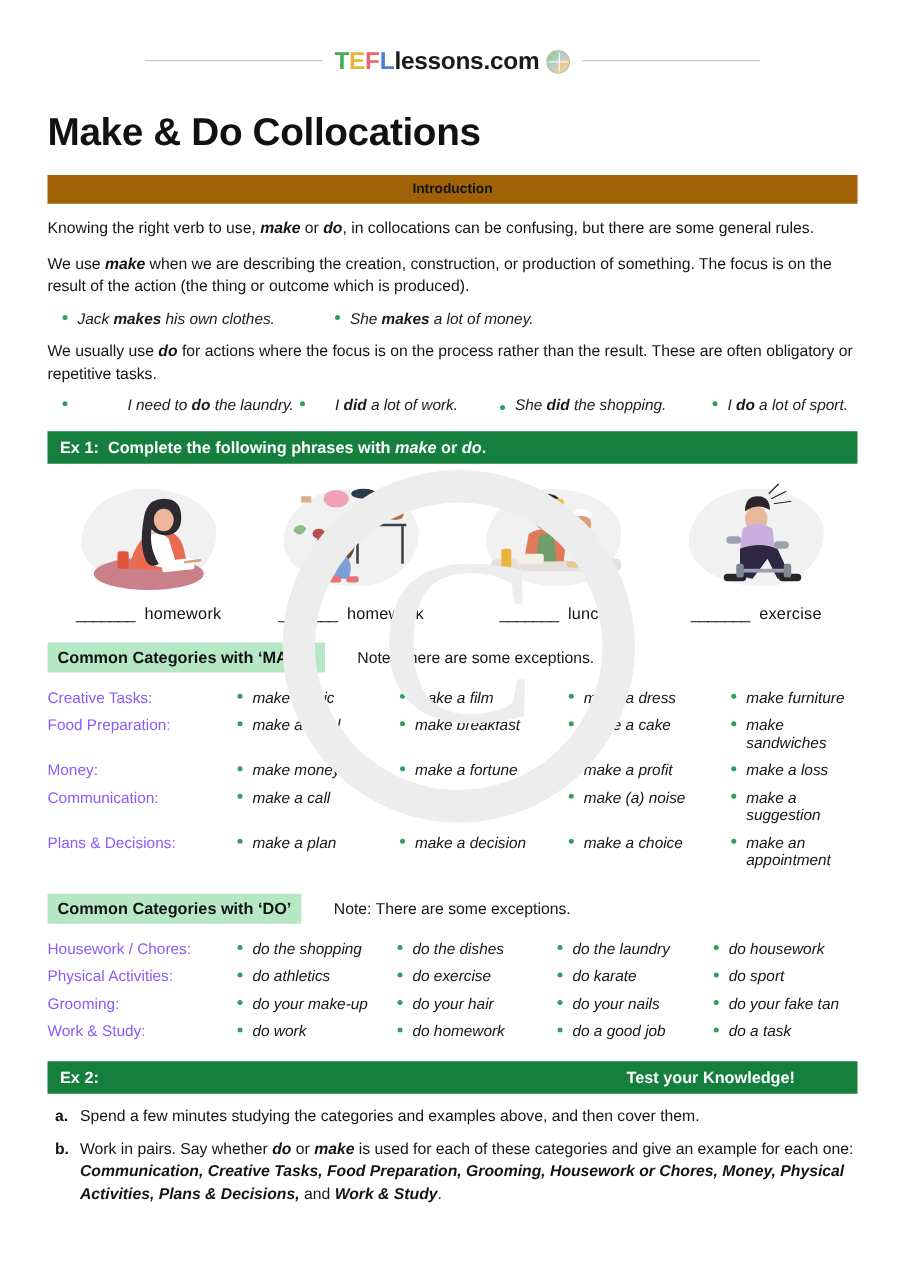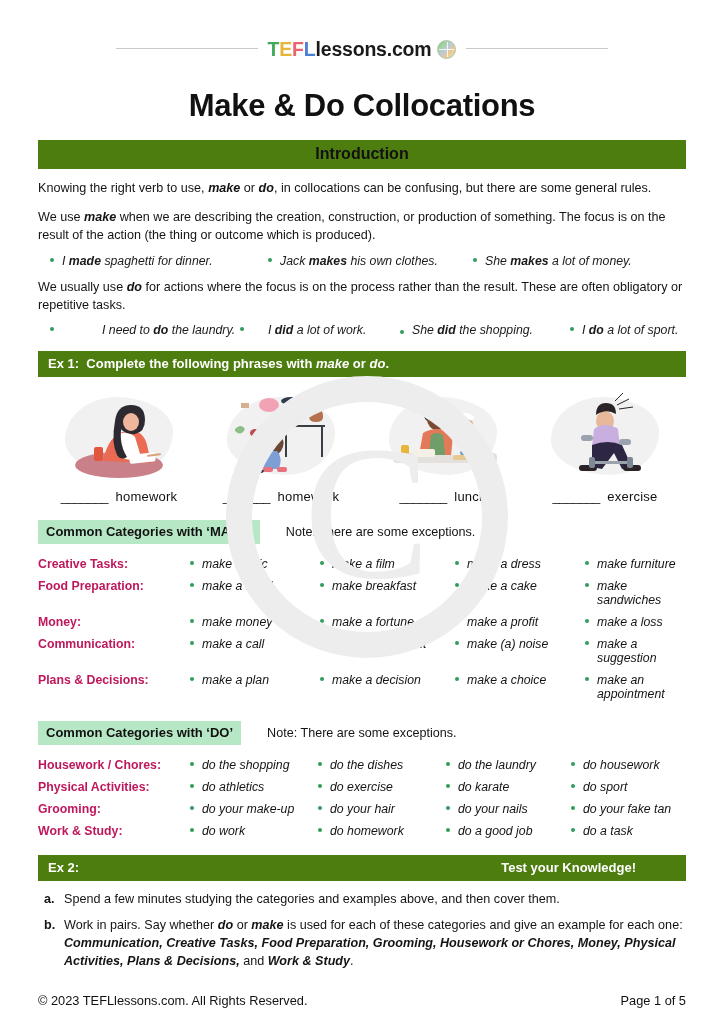--- a/index.html
+++ b/index.html
@@ -80,39 +80,38 @@
     content: "";
     position: absolute;
     top: 50%;
     left: 1px;
     right: 1px;
     height: 1px;
     background: rgba(255,255,255,0.85);
   }
 
   h1.title {
-    text-align: center;
     font-size: 31px;
     font-weight: bold;
     margin: 16px 0 16px 0;
     letter-spacing: -0.3px;
     color: #111;
   }
 
   
   .bar-light {
-    background: #4d7c0f;
+    background: #a16207;
     text-align: center;
-    font-size: 16px;
+    font-size: 11px;
     font-weight: bold;
     padding: 5px 0 6px 0;
     color: #111;
   }
   .bar-dark {
-    background: #4d7c0f;
+    background: #15803d;
     color: #ffffff;
     font-size: 13px;
     font-weight: bold;
     padding: 5px 10px 6px 10px;
     box-sizing: border-box;
   }
   .bar-dark .ex2row {
     display: flex;
     align-items: center;
   }
@@ -214,25 +213,25 @@
     width: 100%;
     border-collapse: collapse;
     margin-top: 9px;
   }
   table.colloc td {
     font-size: 12.3px;
     padding: 4px 0 4px 0;
     vertical-align: baseline;
   }
   td.cat {
-    font-weight: bold;
+    font-weight: normal;
     white-space: nowrap;
     font-style: normal;
     width: 152px;
-    color: #be185d;
+    color: #8b5cf6;
   }
   td.cell {
     font-style: italic;
     color: #141414;
   }
   td.cell .inner {
     display: flex;
     align-items: baseline;
   }
   .mk-c1 { width: 130px; }
@@ -308,24 +307,20 @@
 
   <h1 class="title">Make &amp; Do Collocations</h1>
 
   <div class="bar-light">Introduction</div>
 
   <p class="para"><span>Knowing the right verb to use, </span><i class="b">make</i><span> or </span><i class="b">do</i><span>, in collocations can be confusing, but there are some general rules.</span></p>
 
   <p class="para"><span>We use </span><i class="b">make</i><span> when we are describing the creation, construction, or production of something. The focus is on the result of the action (the thing or outcome which is produced).</span></p>
 
   <div class="ex-list ex-list-row1">
-    <span class="item">
-        <span class="dot"></span>
-        <span><span>I </span><i class="b">made</i><span> spaghetti for dinner.</span></span>
-      </span>
     <span class="item">
         <span class="dot"></span>
         <span><span>Jack </span><i class="b">makes</i><span> his own clothes.</span></span>
       </span>
     <span class="item">
         <span class="dot"></span>
         <span><span>She </span><i class="b">makes</i><span> a lot of money.</span></span>
       </span>
   </div>
 
@@ -719,24 +714,20 @@
     <li>
       <span class="marker">a.</span>
       <span class="body">Spend a few minutes studying the categories and examples above, and then cover them.</span>
     </li>
     <li>
       <span class="marker">b.</span>
       <span class="body"><span>Work in pairs. Say whether </span><i class="b">do</i><span> or </span><i class="b">make</i><span> is used for each of these categories and give an example for each one: </span><i class="b">Communication, Creative Tasks, Food Preparation, Grooming, Housework or Chores, Money, Physical Activities, Plans &amp; Decisions,</i><span> and </span><i class="b">Work &amp; Study</i><span>.</span></span>
     </li>
   </ol>
 
-  <div class="footer">
-    <span>© 2023 TEFLlessons.com. All Rights Reserved.</span>
-    <span>Page 1 of 5</span>
-  </div>
 
   <div class="watermark">
     <svg width="290" height="290" viewBox="0 0 290 290">
       <circle cx="145" cy="145" r="128" fill="none" stroke="#ededed" stroke-width="26"></circle>
       <text x="145" y="205" text-anchor="middle" font-family="'Liberation Serif', serif" font-size="190" fill="#ededed">C</text>
     </svg>
   </div>
 
 </div>
 

